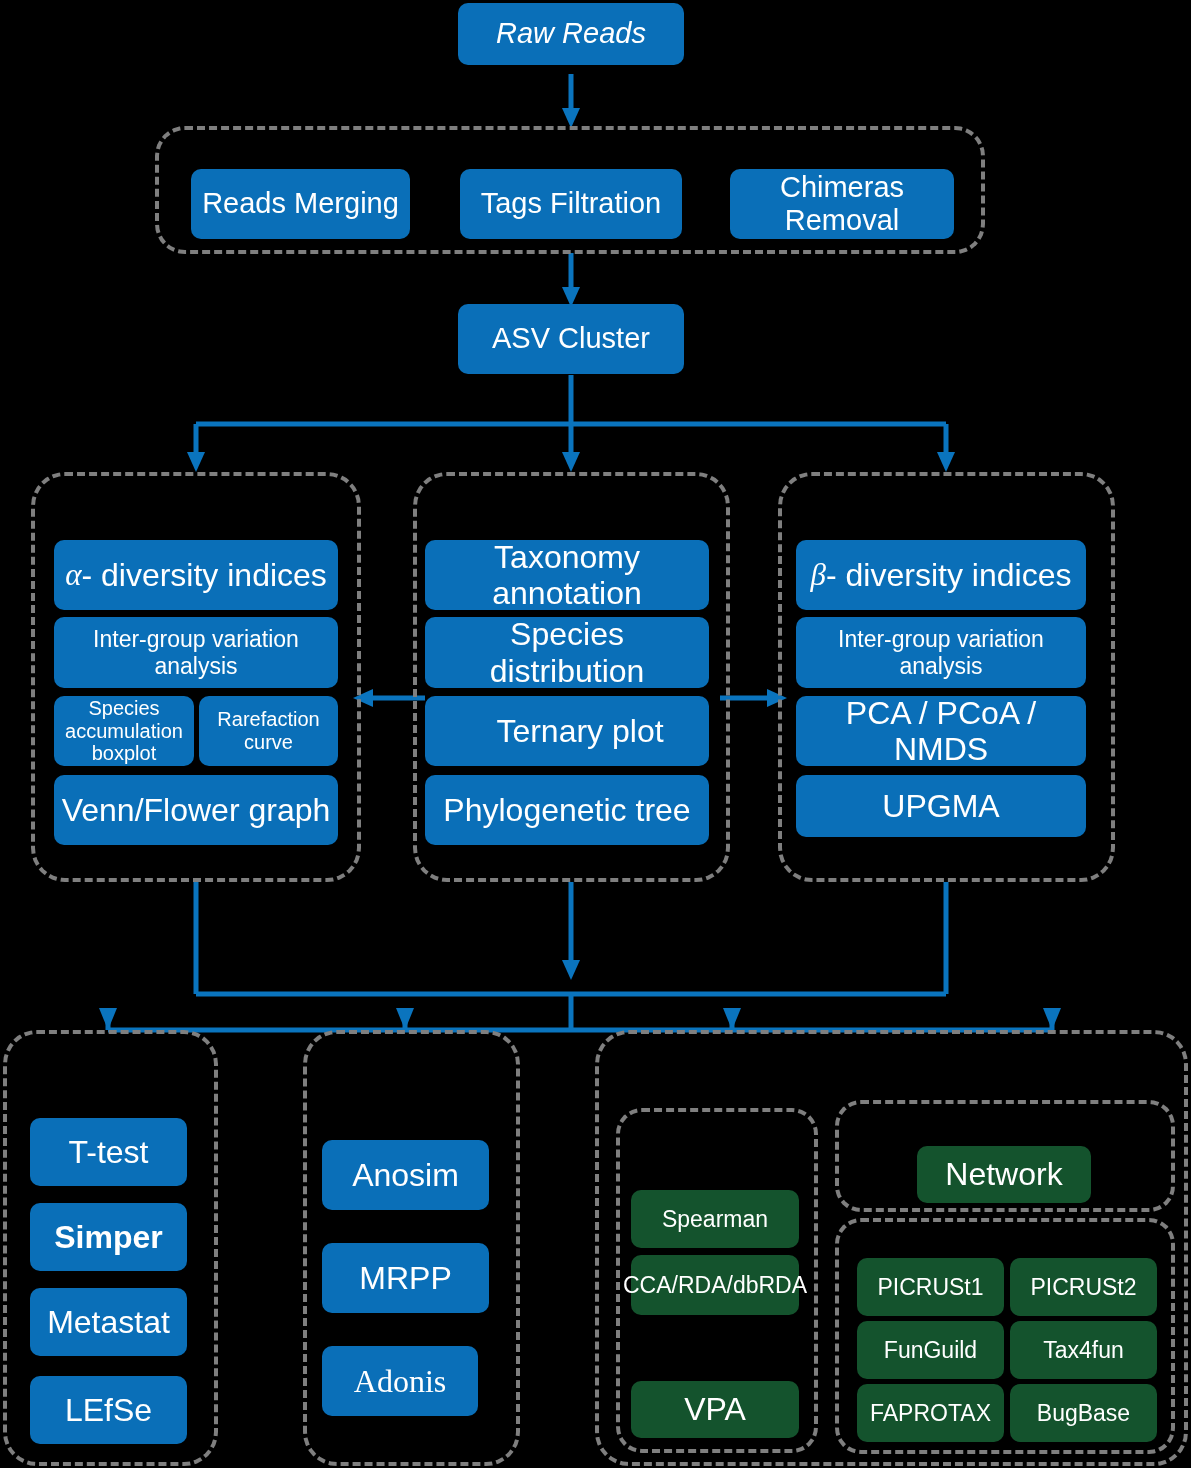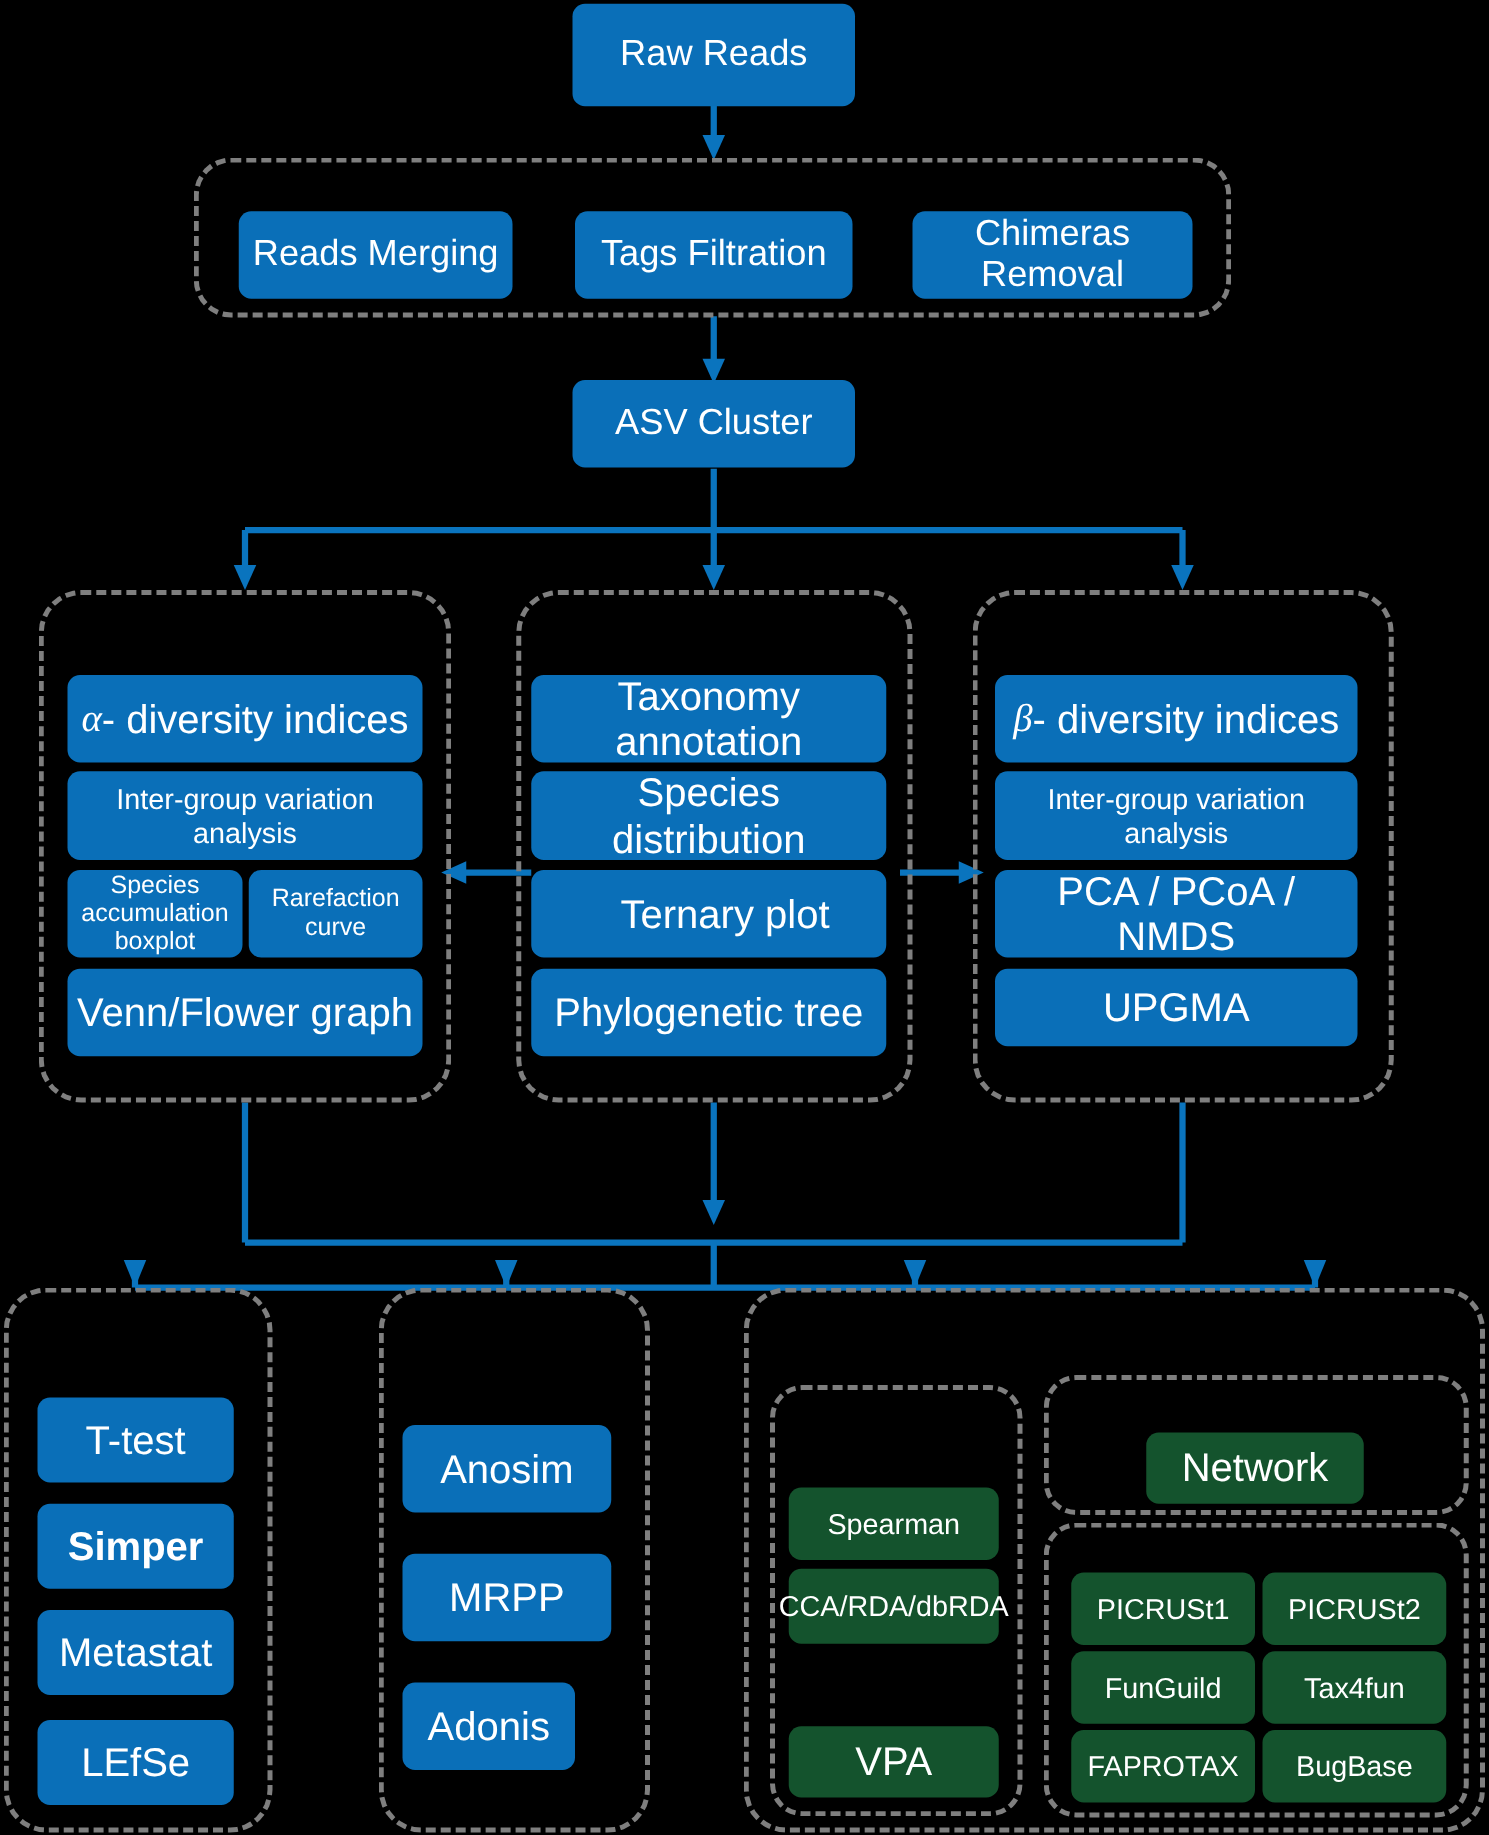--- a/index.html
+++ b/index.html
@@ -79,21 +79,21 @@
     <path class="ln" d="M108,1030 L108,1008"></path>
     <path class="ln" d="M405,1030 L405,1008"></path>
     <path class="ln" d="M732,1030 L732,1008"></path>
     <path class="ln" d="M1052,1030 L1052,1008"></path>
     <polygon class="ar" points="108,1030 99,1008 117,1008"></polygon>
     <polygon class="ar" points="405,1030 396,1008 414,1008"></polygon>
     <polygon class="ar" points="732,1030 723,1008 741,1008"></polygon>
     <polygon class="ar" points="1052,1030 1043,1008 1061,1008"></polygon>
   </svg>
 
-  <div class="node blue f30" style="left:458px;top:3px;width:226px;height:82px;">Raw Reads</div>
+  <div class="node blue f30" style="left:458px;top:3px;width:226px;height:62px;font-style:italic;">Raw Reads</div>
 
   <div class="group" style="left:155px;top:126px;width:830px;height:128px;border-radius:30px;"></div>
   <div class="node blue f30" style="left:191px;top:169px;width:219px;height:70px;">Reads Merging</div>
   <div class="node blue f30" style="left:460px;top:169px;width:222px;height:70px;">Tags Filtration</div>
   <div class="node blue f30" style="left:730px;top:169px;width:224px;height:70px;">Chimeras Removal</div>
 
   <div class="node blue f30" style="left:458px;top:304px;width:226px;height:70px;">ASV Cluster</div>
 
   <div class="group" style="left:31px;top:472px;width:330px;height:410px;"></div>
   <div class="node blue" style="left:54px;top:540px;width:284px;height:70px;">
@@ -122,21 +122,21 @@
 
   <div class="group" style="left:3px;top:1030px;width:215px;height:436px;"></div>
   <div class="node blue f27" style="left:30px;top:1118px;width:157px;height:68px;">T-test</div>
   <div class="node blue f27" style="left:30px;top:1203px;width:157px;height:68px;font-weight:bold;">Simper</div>
   <div class="node blue f27" style="left:30px;top:1288px;width:157px;height:68px;">Metastat</div>
   <div class="node blue f27" style="left:30px;top:1376px;width:157px;height:68px;">LEfSe</div>
 
   <div class="group" style="left:303px;top:1030px;width:217px;height:436px;"></div>
   <div class="node blue f27" style="left:322px;top:1140px;width:167px;height:70px;">Anosim</div>
   <div class="node blue f27" style="left:322px;top:1243px;width:167px;height:70px;">MRPP</div>
-  <div class="node blue f27" style="left:322px;top:1346px;width:138px;height:70px;">Adonis</div>
+  <div class="node blue f27" style="left:322px;top:1346px;width:156px;height:70px;font-family:Liberation Serif, serif;">Adonis</div>
 
   <div class="group" style="left:595px;top:1030px;width:593px;height:436px;"></div>
 
   <div class="group tight" style="left:616px;top:1108px;width:202px;height:345px;"></div>
   <div class="node green f24" style="left:631px;top:1190px;width:168px;height:58px;">Spearman</div>
   <div class="node green f24" style="left:631px;top:1255px;width:168px;height:60px;">
     <span>CCA/RDA/</span>
       <br>
     <span>dbRDA</span>
   </div>

